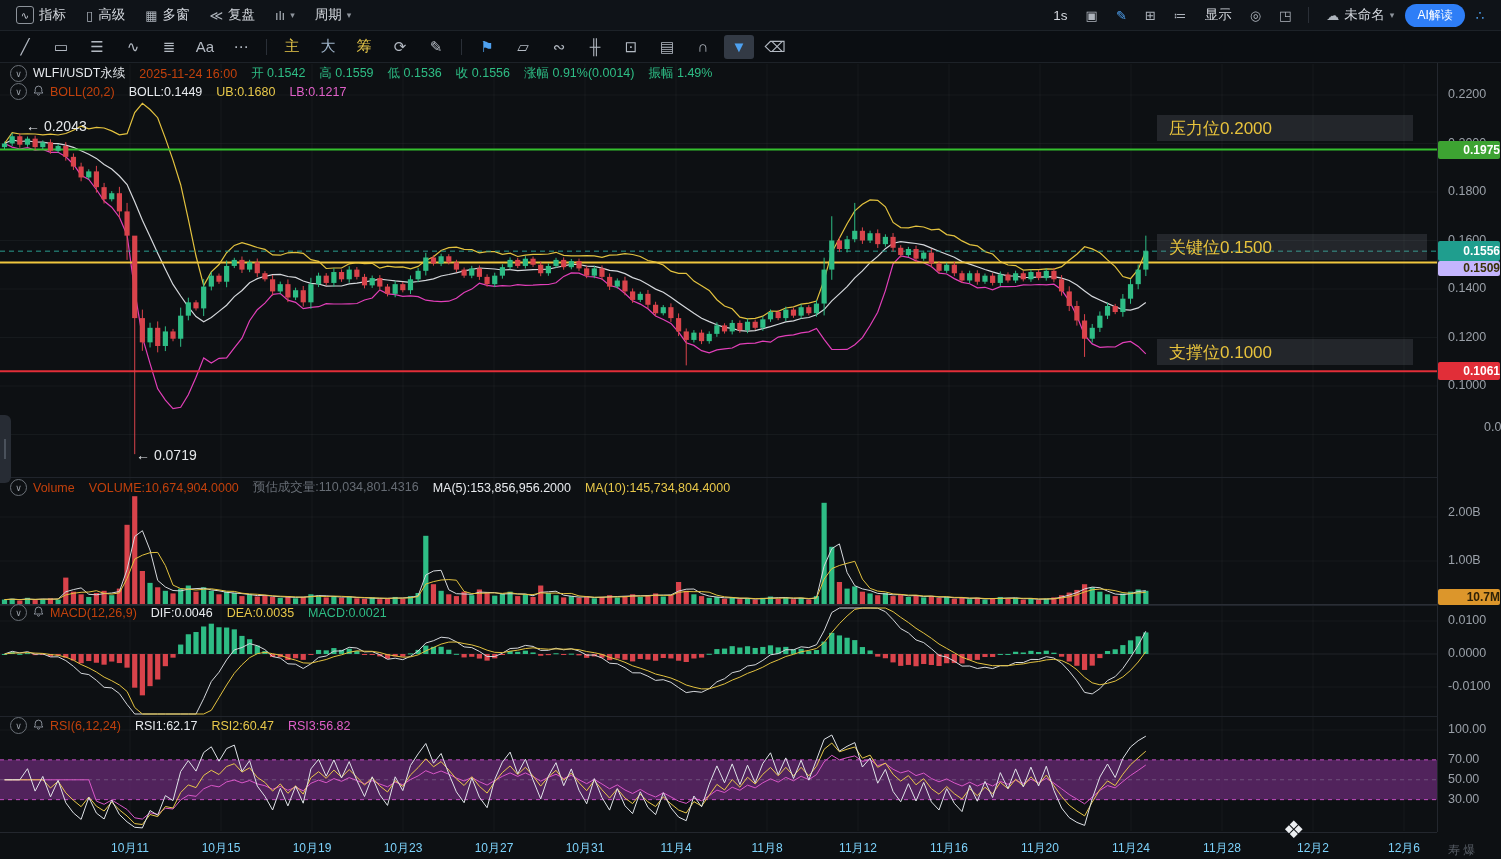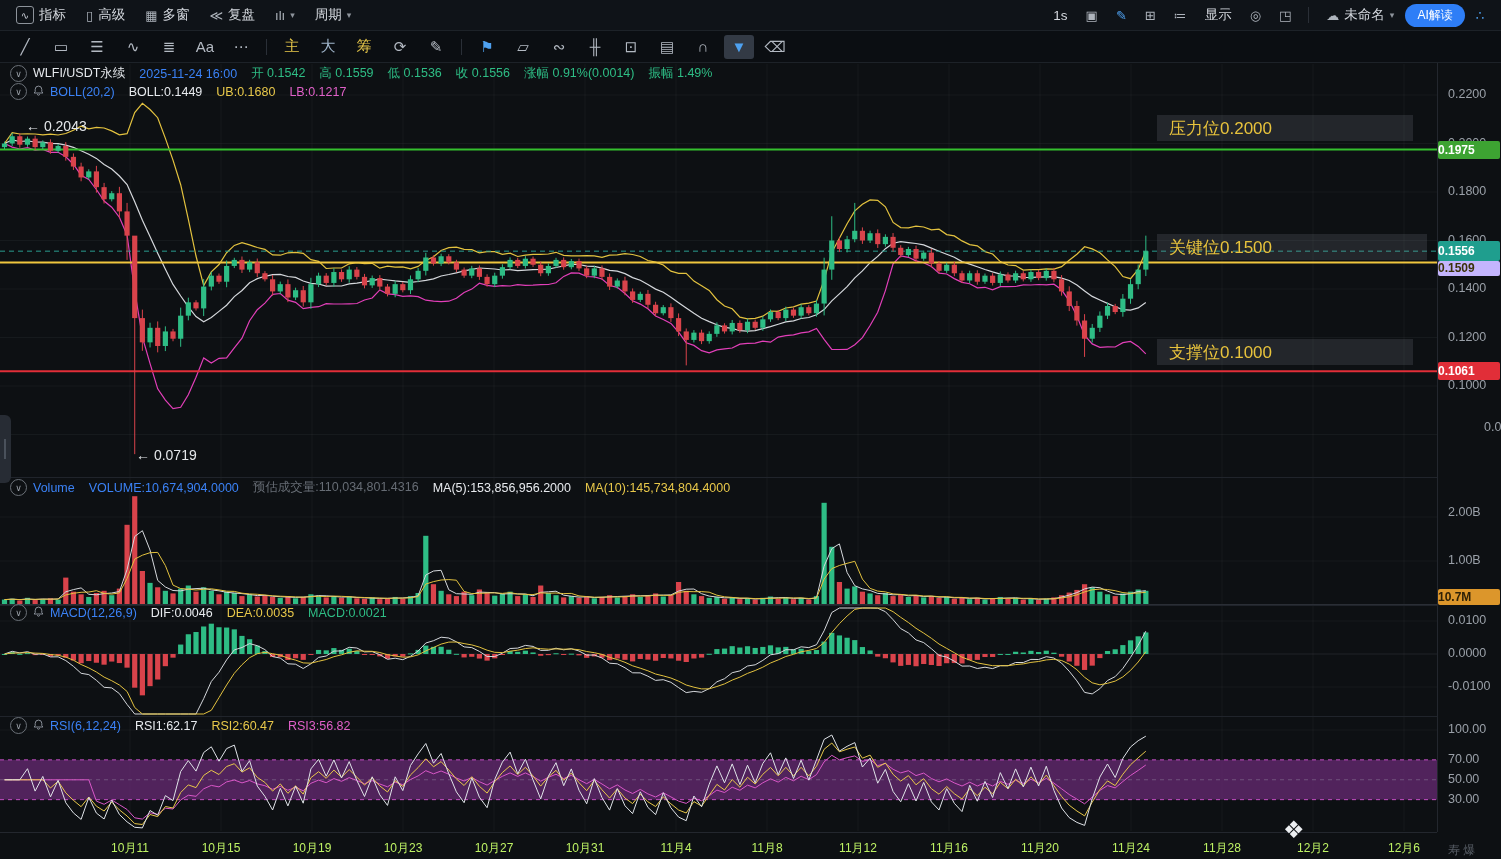--- a/index.html
+++ b/index.html
@@ -31,31 +31,31 @@
   .dw-item{display:inline-flex;align-items:center;justify-content:center;min-width:24px;height:24px;
            border-radius:3px;font-size:15px;color:#b3b9c2;cursor:pointer;padding:0 3px;}
   .dw-item.active{background:#333a45;color:#4ea1f0;}
   .dw-div{width:1px;height:16px;background:#2a2f37;margin:0 4px;}
 
   
   .chart{position:absolute;left:0;top:63px;width:1501px;height:796px;background:#0d1013;}
   svg.plot{position:absolute;left:0;top:-63px;width:1501px;height:859px;}
   .axis-col{position:absolute;left:1437px;top:0;width:64px;height:769px;border-left:1px solid #23272e;background:#0d1013;}
   .ax-lab{position:absolute;left:10px;font-size:12.5px;color:#9aa0a8;white-space:nowrap;}
-  .badge{position:absolute;left:1438px;width:62px;text-align:left;font-size:12px;font-weight:bold;border-radius:2px;z-index:5;}
+  .badge{position:absolute;left:1438px;width:62px;text-align:right;font-size:12px;font-weight:bold;border-radius:2px;z-index:5;}
   .xaxis{position:absolute;left:0;top:769px;width:1437px;height:27px;border-top:1px solid #23272e;}
-  .x-lab{position:absolute;top:7px;width:70px;margin-left:-35px;text-align:center;font-size:12px;color:#bef264;}
+  .x-lab{position:absolute;top:7px;width:70px;margin-left:-35px;text-align:center;font-size:12px;color:#7dd3fc;}
 
   
   .legend{position:absolute;left:10px;display:flex;align-items:center;gap:6px;font-size:12.5px;white-space:nowrap;z-index:4;}
   .legend .seg{margin-right:8px;}
   .chev-circ{display:inline-flex;align-items:center;justify-content:center;width:15px;height:15px;border:1px solid #6b7178;
               border-radius:50%;color:#9aa0a8;font-size:9px;cursor:pointer;flex:0 0 auto;}
   .bell{color:#8a9099;font-size:12px;flex:0 0 auto;}
-  .c-w{color:#e7eaee;} .c-gray{color:#3b82f6;} .c-dim{color:#666c74;}
+  .c-w{color:#e7eaee;} .c-gray{color:#c2410c;} .c-dim{color:#666c74;}
   .c-g{color:#2ebd85;} .c-y{color:#e8c84a;} .c-m{color:#e060c8;}
 
   
   .ann-box{position:absolute;background:rgba(125,132,142,0.20);color:#e8c33c;font-size:17px;
            display:flex;align-items:center;padding-left:12px;box-sizing:border-box;z-index:3;}
   .pt-ann{position:absolute;color:#e4e7ea;font-size:14px;z-index:3;white-space:nowrap;}
 
   
   .watermark{position:absolute;left:1283px;top:753px;display:flex;align-items:center;gap:8px;z-index:6;color:#f2f4f6;}
   .wm-ico{font-size:24px;color:#eceff2;}

